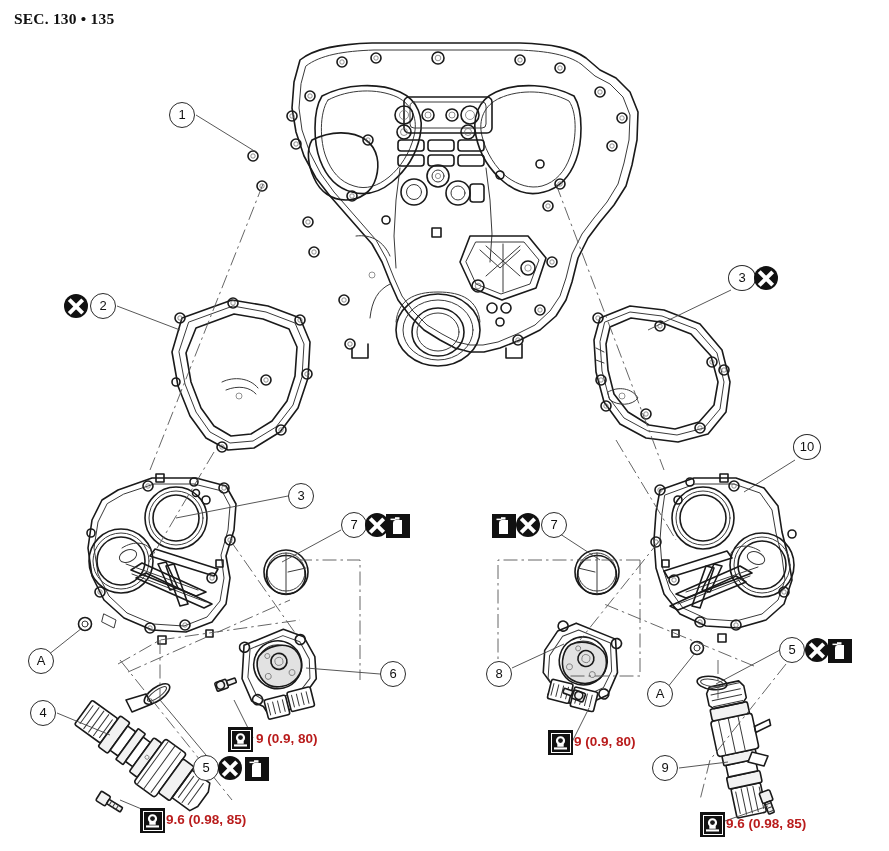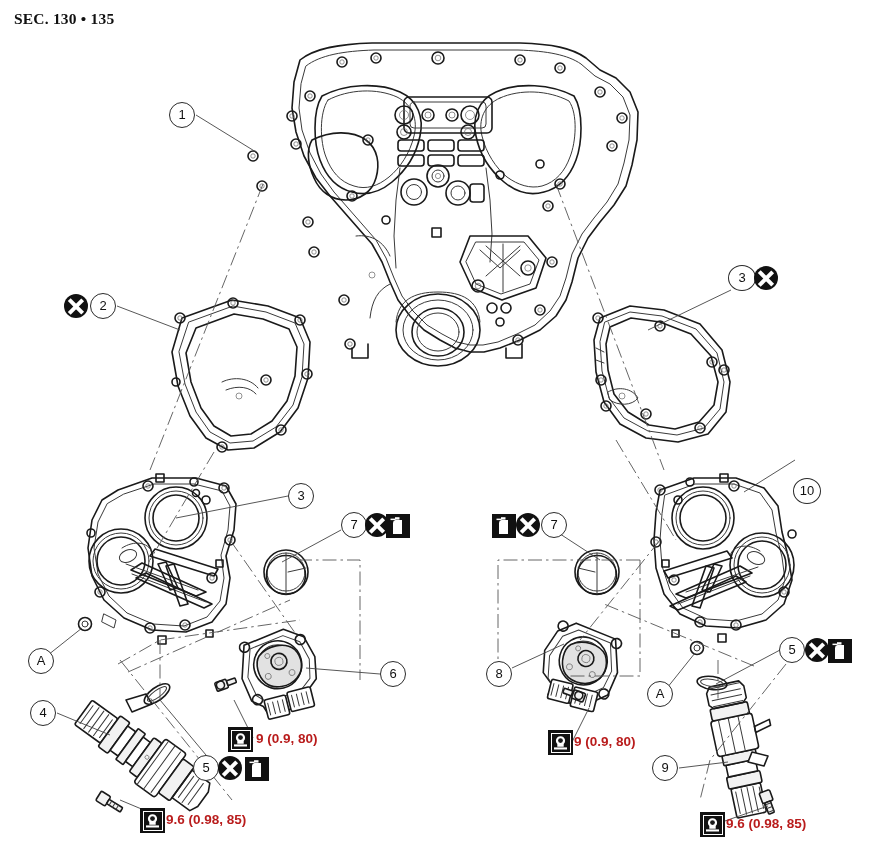--- a/index.html
+++ b/index.html
@@ -623,21 +623,21 @@
   <div class="callout" style="left:90px;  top:293px;">2</div>
   <div class="callout" style="left:288px; top:483px;">3</div>
   <div class="callout" style="left:30px;  top:700px;">4</div>
   <div class="callout" style="left:193px; top:755px;">5</div>
   <div class="callout" style="left:380px; top:661px;">6</div>
   <div class="callout" style="left:341px; top:512px;">7</div>
   <div class="callout" style="left:541px; top:512px;">7</div>
   <div class="callout" style="left:486px; top:661px;">8</div>
   <div class="callout" style="left:652px; top:755px;">9</div>
   <div class="callout" style="left:779px; top:637px;">5</div>
-  <div class="callout wide" style="left:793px; top:434px;margin-top:44px;">10</div>
+  <div class="callout wide" style="left:793px; top:434px;">10</div>
   <div class="callout wide" style="left:728px; top:265px;">3</div>
   <div class="callout" style="left:28px;  top:648px;">A</div>
   <div class="callout" style="left:647px; top:681px;">A</div>
 
   <div class="xsym" style="left:64px;  top:294px;"></div>
   <div class="xsym" style="left:365px; top:513px;"></div>
   <div class="xsym" style="left:516px; top:513px;"></div>
   <div class="xsym" style="left:218px; top:756px;"></div>
   <div class="xsym" style="left:754px; top:266px;"></div>
   <div class="xsym" style="left:805px; top:638px;"></div>

